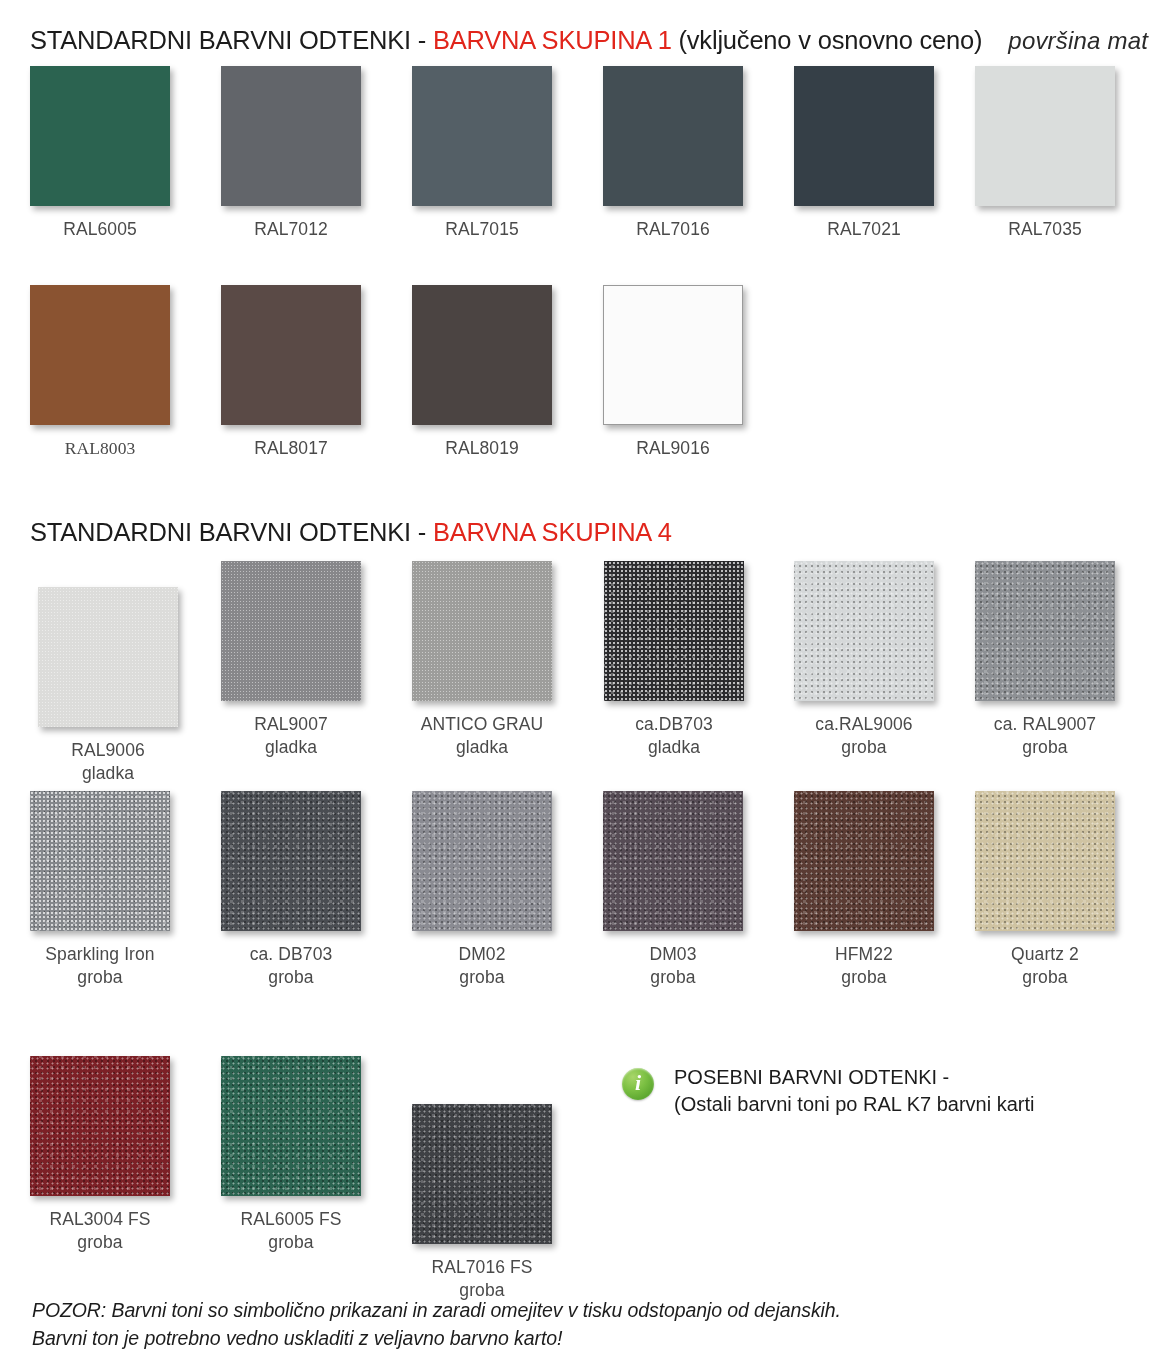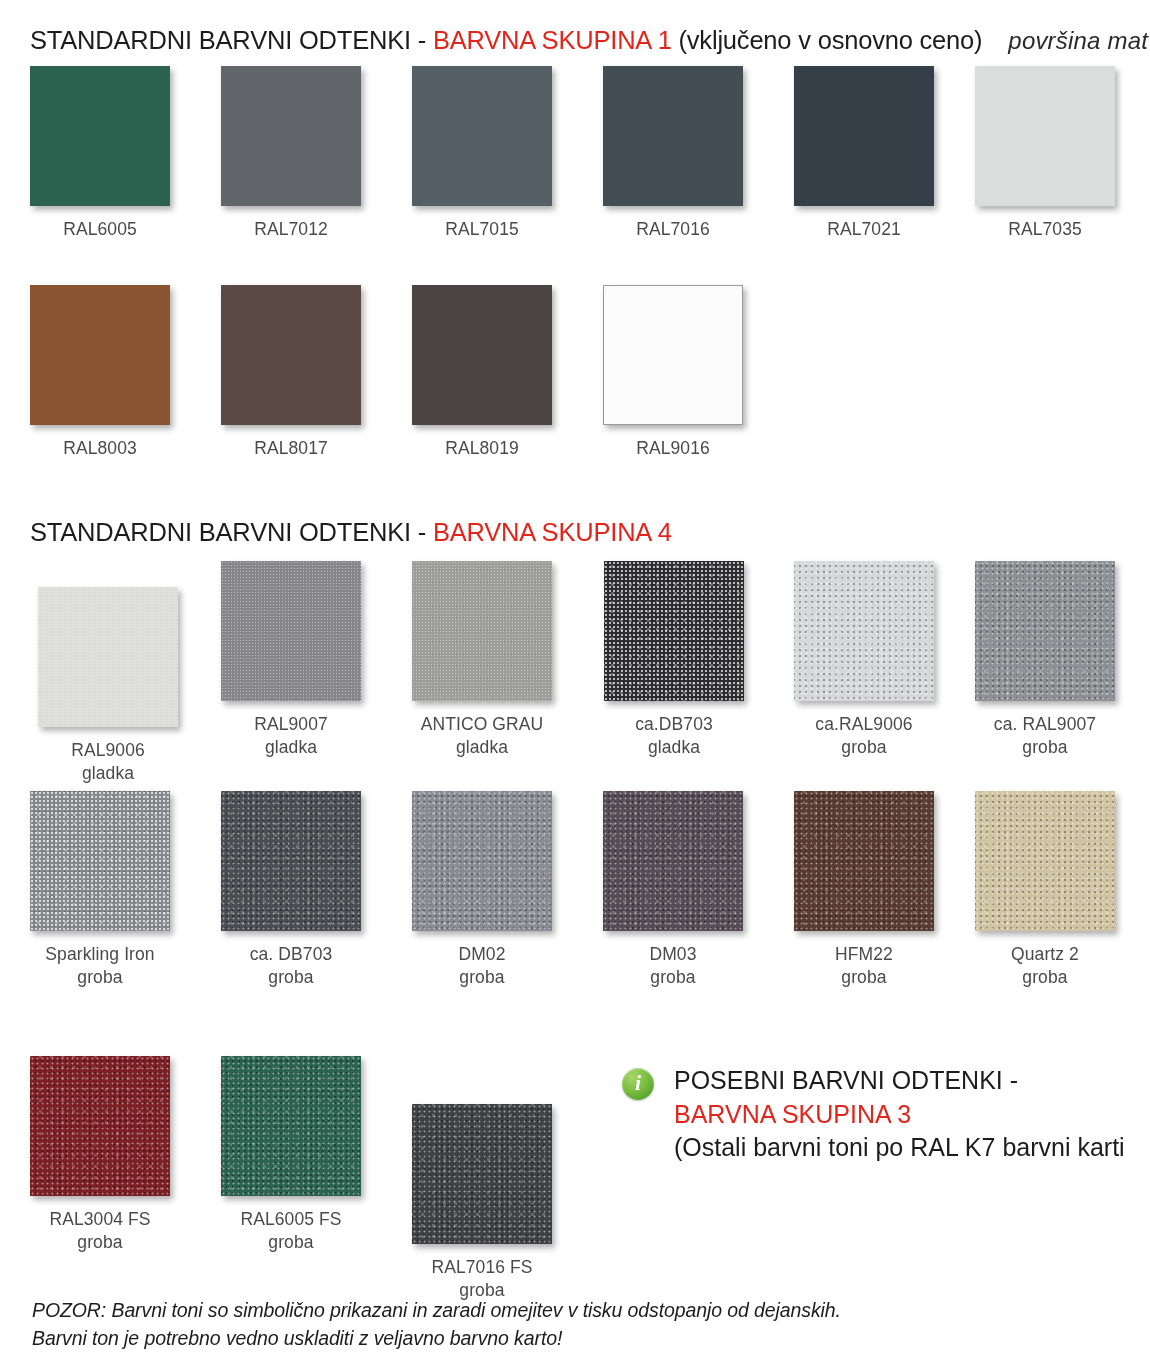--- a/index.html
+++ b/index.html
@@ -147,21 +147,21 @@
     font-style: italic;
     font-weight: bold;
     font-size: 22px;
     color: #ffffff;
     line-height: 1;
     padding-bottom: 2px;
     box-sizing: border-box;
   }
   .info-text {
     margin-left: 20px;
-    font-size: 25px;
+    font-size: 20px;
     line-height: 1.34;
     color: #1c1c1c;
     white-space: nowrap;
   }
   .info-text .accent { color: #e1251b; }
   .info-text .indent { padding-left: 16px; display: inline-block; }
 
   
   .footer {
     position: absolute;
@@ -204,21 +204,21 @@
         <div class="swatch-chip" title="RAL7021" style="background: rgb(53, 63, 71);"></div>
         <div class="swatch-label"><span>RAL7021</span></div>
       </div>
       <div class="swatch-cell" style="left: 965px;">
         <div class="swatch-chip" title="RAL7035" style="background: rgb(218, 221, 220);"></div>
         <div class="swatch-label"><span>RAL7035</span></div>
       </div>
     </div>
 
   <div class="swatch-row" id="g1r2" style="top:285px;">
-      <div class="swatch-cell" style="left: 20px;">
+      <div class="swatch-cell" style="left: 20px; font-family: Liberation Serif, serif;">
         <div class="swatch-chip" title="RAL8003" style="background: rgb(138, 83, 49);"></div>
         <div class="swatch-label"><span>RAL8003</span></div>
       </div>
       <div class="swatch-cell" style="left: 211px;">
         <div class="swatch-chip" title="RAL8017" style="background: rgb(90, 74, 70);"></div>
         <div class="swatch-label"><span>RAL8017</span></div>
       </div>
       <div class="swatch-cell" style="left: 402px;">
         <div class="swatch-chip" title="RAL8019" style="background: rgb(75, 68, 66);"></div>
         <div class="swatch-label"><span>RAL8019</span></div>
@@ -299,21 +299,20 @@
         <div class="swatch-label"><span>RAL7016 FS</span><span class="swatch-sub">groba</span></div>
       </div>
     </div>
 
   <div class="info-box" style="left:622px; top:1064px;">
     <div class="info-icon">
       <span class="glyph">i</span>
     </div>
     <div class="info-text">
       <div>POSEBNI BARVNI ODTENKI -</div>
-      <div class="accent">BARVNA SKUPINA 3</div>
       <div>(Ostali barvni toni po RAL K7 barvni karti</div>
     </div>
   </div>
 
   <div class="footer">
     <div>POZOR: Barvni toni so simbolično prikazani in zaradi omejitev v tisku odstopanjo od dejanskih.</div>
     <div>Barvni ton je potrebno vedno uskladiti z veljavno barvno karto!</div>
   </div>
 
 </div>

